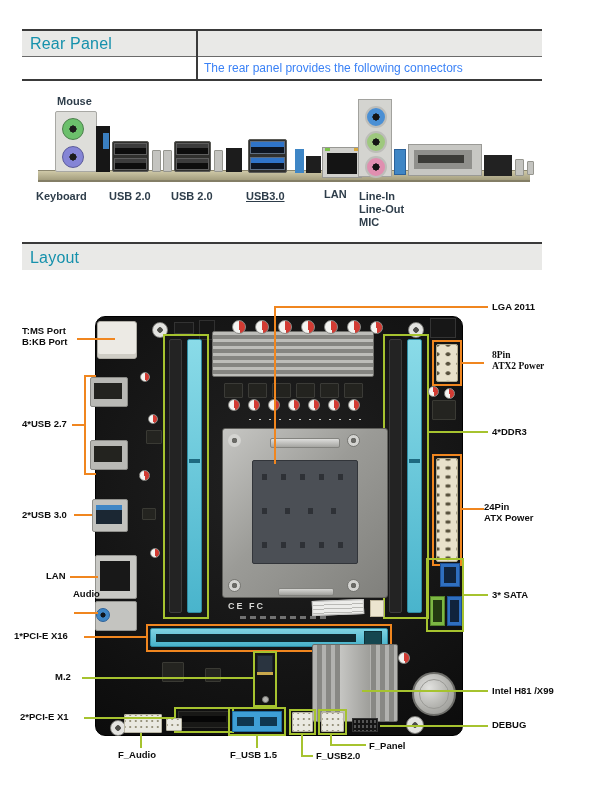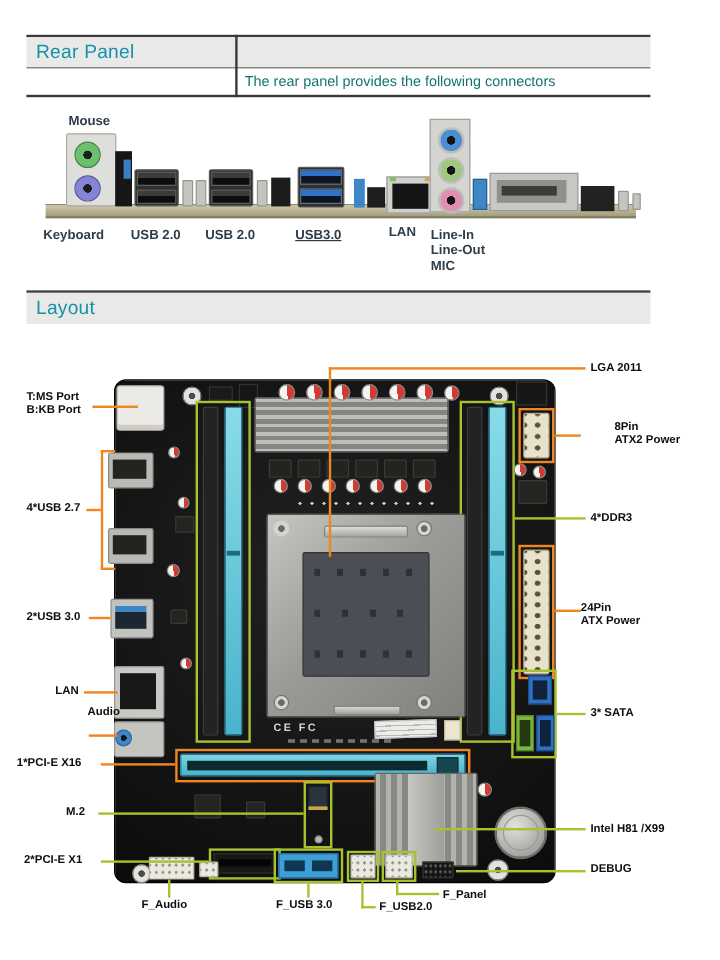--- a/index.html
+++ b/index.html
@@ -12,21 +12,21 @@
   body{
     width:600px;height:800px;position:relative;overflow:hidden;
     background:#ffffff;
     font-family:"Liberation Sans", sans-serif;
   }
   .abs{position:absolute;}
   .sec-rule{background:#3a3a3a;}
   .sec-rule-thin{background:#6a6a6a;}
   .sec-bar{background:#e9e9e7;}
   .sec-title{color:var(--teal);font-size:16px;letter-spacing:.2px;}
-  .desc{color:#0f766e;font-size:12px;}
+  .desc{color:#3b82f6;font-size:12px;}
   .rlbl{font-weight:bold;font-size:11px;color:#2e3d4a;white-space:nowrap;}
   .co{font-weight:bold;font-size:9.5px;color:#0d0d0d;white-space:nowrap;line-height:11px;}
   .oline{background:var(--orange);}
   .gline{background:var(--green);}
   .obox{border:2px solid var(--orange);}
   .gbox{border:2px solid var(--green);}
   .flower{border-radius:50%;background:radial-gradient(#4c4c48 2.5px,#e3e3e0 3px);border:1px solid #82827e;}
   .cap{border-radius:50%;background:conic-gradient(#d23b33 0 170deg,#f4f4f1 170deg 360deg);border:1px solid #8e8e8a;}
   .mosfet{background:#23231f;border:1px solid #3b3b37;border-radius:1px;}
   .chip{background:#242420;border:1px solid #3a3a34;border-radius:1px;}
@@ -251,21 +251,21 @@
 <div class="abs whdr" style="left:292px;top:712px;width:21px;height:20px;"></div>
 <div class="abs gbox" style="left:318px;top:709px;width:29px;height:26px;"></div>
 <div class="abs whdr" style="left:321px;top:712px;width:23px;height:20px;"></div>
 <div class="abs" style="left:352px;top:718px;width:26px;height:14px;background:#141414;border:1px solid #333;background-image:radial-gradient(#555 1px,transparent 1.2px);background-size:4px 5px;"></div>
 
 <div class="abs oline" style="left:274px;top:306px;width:214px;height:2px;"></div>
 <div class="abs oline" style="left:274px;top:306px;width:2px;height:158px;"></div>
 <div class="abs co" style="left:492px;top:301px;">LGA 2011</div>
 
 <div class="abs oline" style="left:462px;top:362px;width:22px;height:2px;"></div>
-<div class="abs co" style="left:512px;top:350px;">
+<div class="abs co" style="left:492px;top:350px;font-family:Liberation Serif, serif;">
   <div>8Pin</div>
   <div>ATX2 Power</div>
 </div>
 
 <div class="abs gline" style="left:429px;top:431px;width:59px;height:2px;"></div>
 <div class="abs co" style="left:492px;top:426px;">4*DDR3</div>
 
 <div class="abs oline" style="left:462px;top:508px;width:22px;height:2px;"></div>
 <div class="abs co" style="left:464px;top:501px;margin-left:20px;">
   <div>24Pin</div>
@@ -306,21 +306,21 @@
 <div class="abs gline" style="left:82px;top:677px;width:171px;height:2px;"></div>
 <div class="abs co" style="left:55px;top:671px;">M.2</div>
 
 <div class="abs gline" style="left:84px;top:717px;width:90px;height:2px;"></div>
 <div class="abs co" style="left:20px;top:711px;">2*PCI-E X1</div>
 
 <div class="abs gline" style="left:140px;top:733px;width:2px;height:15px;"></div>
 <div class="abs co" style="left:118px;top:749px;">F_Audio</div>
 
 <div class="abs gline" style="left:256px;top:736px;width:2px;height:12px;"></div>
-<div class="abs co" style="left:230px;top:749px;">F_USB 3.0</div>
+<div class="abs co" style="left:230px;top:749px;">F_USB 1.5</div>
 
 <div class="abs gline" style="left:301px;top:735px;width:2px;height:22px;"></div>
 <div class="abs gline" style="left:301px;top:755px;width:12px;height:2px;"></div>
 <div class="abs co" style="left:316px;top:750px;">F_USB2.0</div>
 
 <div class="abs gline" style="left:330px;top:735px;width:2px;height:11px;"></div>
 <div class="abs gline" style="left:330px;top:744px;width:36px;height:2px;"></div>
 <div class="abs co" style="left:369px;top:740px;">F_Panel</div>
 
 </body></html>

